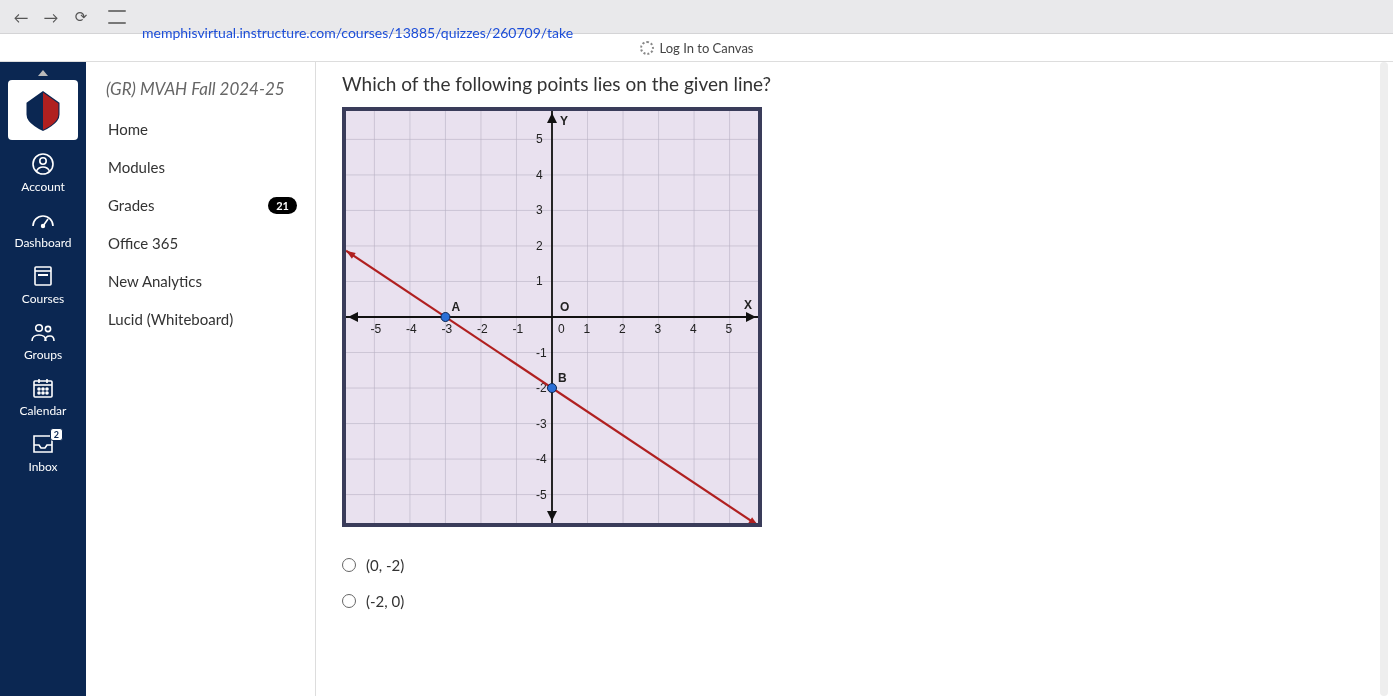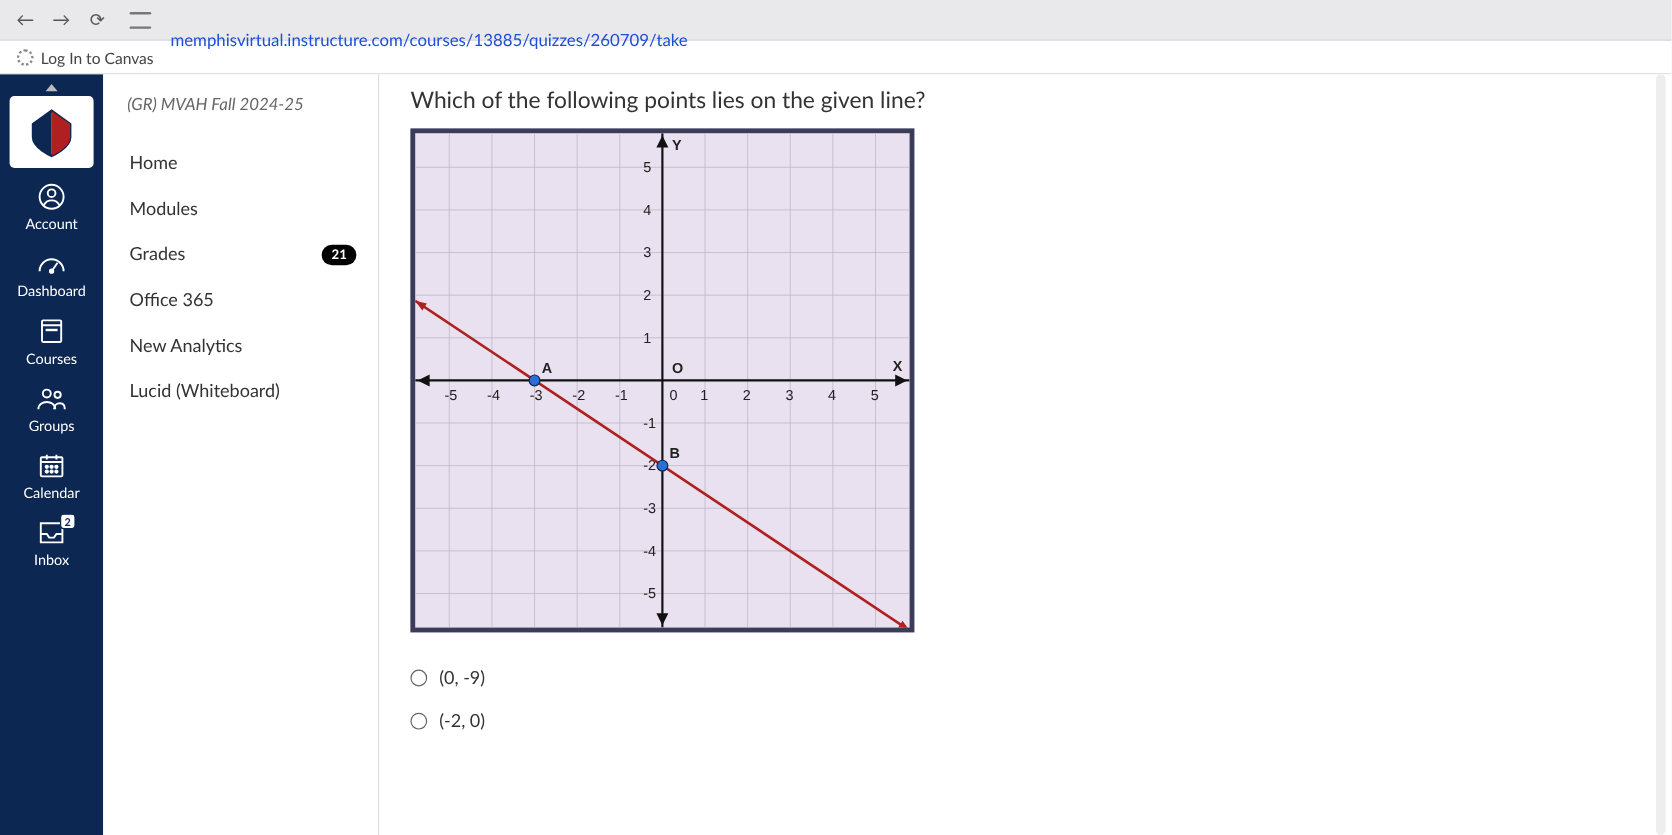--- a/index.html
+++ b/index.html
@@ -7,39 +7,39 @@
 
 
 .chrome { height:34px; background:#e9e9eb; display:flex; align-items:center; padding:0 12px; gap:12px; border-bottom:1px solid #d4d4d6; }
 .chrome .ico { width:18px; height:18px; display:flex; align-items:center; justify-content:center; color:#555; font-size:15px; }
 .chrome .nav-btn { cursor:pointer; }
 .chrome .settings { width:18px; height:14px; display:flex; flex-direction:column; justify-content:space-between; margin-left:6px; }
 .chrome .settings span{ display:block; height:2px; background:#777; border-radius:1px; position:relative; }
 .chrome .url { color:#1d4ed8; font-size:14px; margin-left:4px;margin-top:32px; }
 
 
-.login-bar { height:28px; background:#fff; border-bottom:1px solid #ddd; display:flex; align-items:center; padding:0 14px; gap:6px; font-size:13px; color:#444; }
+.login-bar { height:28px; background:#fff; border-bottom:1px solid #ddd; display:flex; align-items:center; padding:0 14px; gap:6px; font-size:13px; color:#444;justify-content:center; }
 .login-bar .spin { width:14px; height:14px; border:2px dotted #888; border-radius:50%; }
 
 .app { display:flex; height:calc(100% - 62px); }
 
 
 .gnav { width:86px; background:#0b2752; display:flex; flex-direction:column; align-items:center; padding-top:6px; }
 .gnav .logo { width:70px; height:60px; background:#fff; border-radius:4px; display:flex; align-items:center; justify-content:center; margin-bottom:4px; }
 .gnav .logo svg { width:44px; height:44px; }
 .gnav .item { width:70px; padding:8px 0 6px; display:flex; flex-direction:column; align-items:center; gap:3px; color:#fff; cursor:pointer; }
 .gnav .item .gic { font-size:22px; height:24px; display:flex; align-items:center; justify-content:center; }
 .gnav .item .lbl { font-size:12px; }
 .gnav .badge-wrap { position:relative; }
 .gnav .badge { position:absolute; top:-4px; right:-8px; background:#fff; color:#0b2752; font-size:9px; font-weight:bold; border-radius:3px; padding:0 3px; border:1px solid #0b2752;}
 .gnav .tri { width:0;height:0;border-left:5px solid transparent;border-right:5px solid transparent;border-bottom:6px solid #bbb; margin:2px 0 4px; }
 
 
 .cnav { width:230px; background:#fff; border-right:1px solid #ddd; padding:16px 0 0 20px; }
-.cnav .crumb { font-size:14px; color:#666; font-style:italic; margin-bottom:22px; }
+.cnav .crumb { font-size:17px; color:#666; font-style:italic; margin-bottom:11px; }
 .cnav a { display:flex; align-items:center; justify-content:space-between; padding:10px 18px 10px 2px; font-size:15px; color:#333; text-decoration:none; cursor:pointer; }
 .cnav a .pill { background:#000000; color:#fff; font-size:11px; font-weight:bold; padding:2px 8px; border-radius:10px; }
 
 
 .main { flex:1; background:#fff; padding:10px 20px 0 20px; position:relative; overflow:hidden; }
 .qtext { font-size:19px; color:#333; margin:0 0 12px 6px; }
 .graph-wrap { margin-left:6px; }
 
 .answers { margin:20px 0 0 6px; }
 .ans { display:flex; align-items:center; gap:10px; padding:9px 0; font-size:15px; color:#333; cursor:pointer; }
@@ -245,21 +245,21 @@
             <text class="glabel" font-weight="bold" x="105.44827586206895" y="200">A</text>
             <circle cx="206" cy="277.0344827586207" r="4.5" fill="#2b6fd6" stroke="#0b2752" stroke-width="1"></circle>
             <text class="glabel" font-weight="bold" x="212" y="271.0344827586207">B</text>
           </svg>
       </div>
     </div>
 
     <div class="answers" id="answers">
         <label class="ans">
           <span class="radio"></span>
-          <span>(0, -9)</span>
+          <span>(0, -2)</span>
         </label>
         <label class="ans">
           <span class="radio"></span>
           <span>(-2, 0)</span>
         </label>
       </div>
 
     <div class="right-scroll">
         <div class="track"></div>
       </div>

